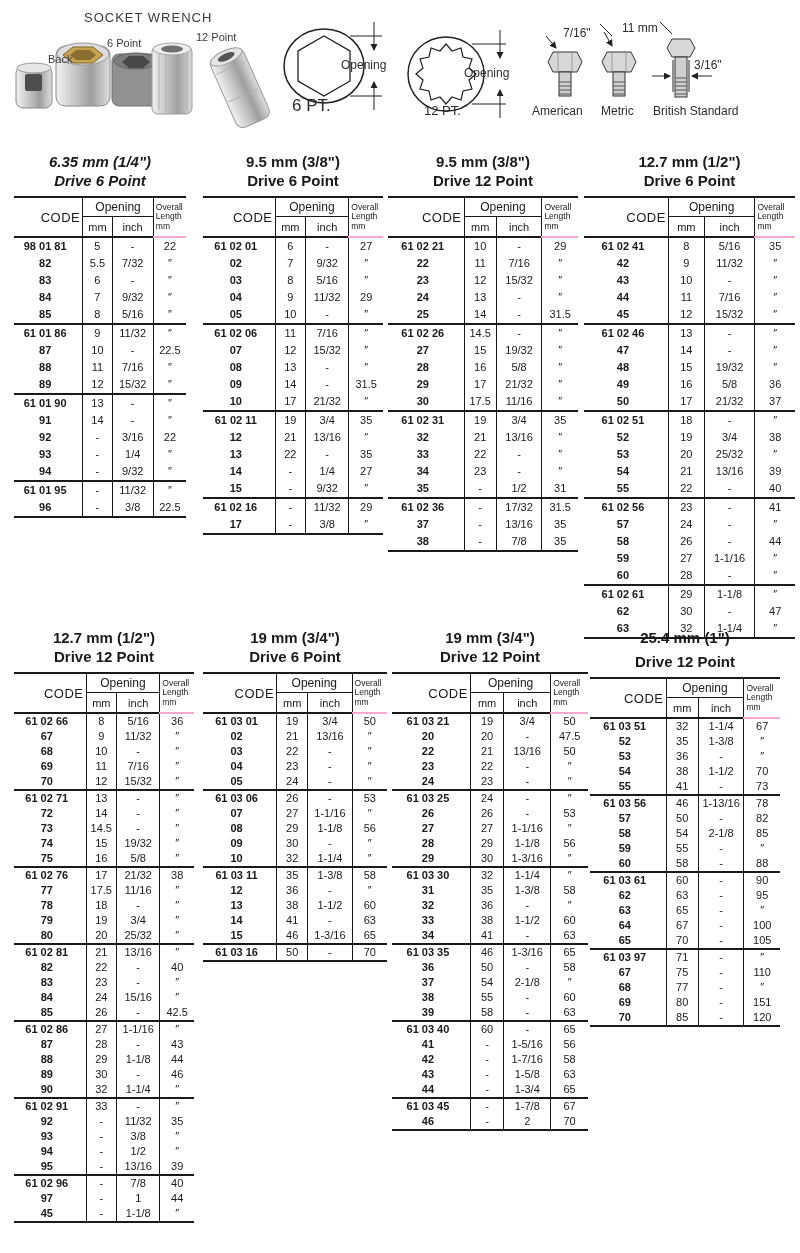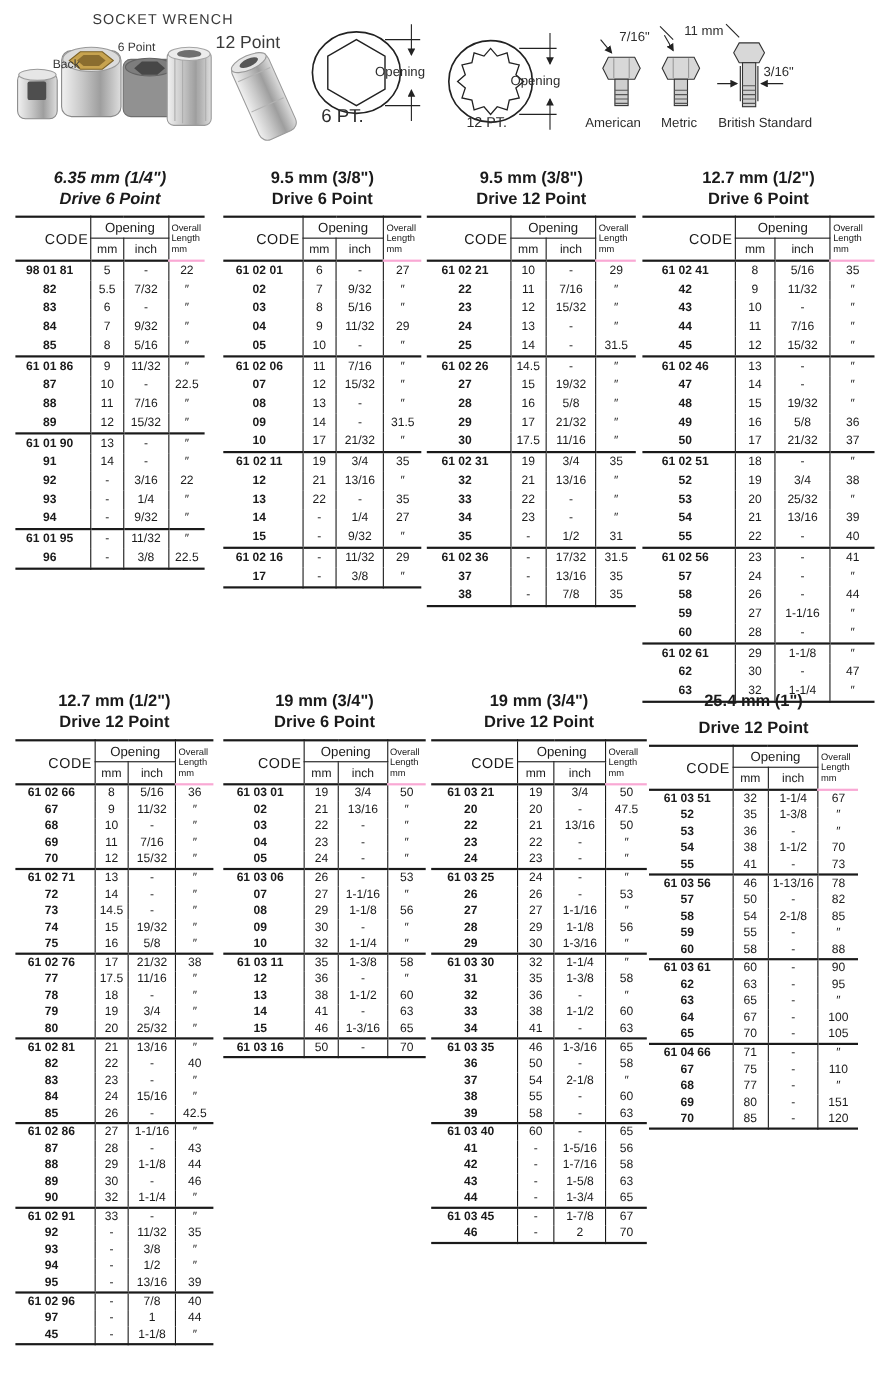--- a/index.html
+++ b/index.html
@@ -5,21 +5,21 @@
   html,body{margin:0;padding:0;background:#fff;}
   .page{position:relative;width:800px;height:1253px;background:#ffffff;
         font-family:"Liberation Sans",sans-serif;color:#1a1a1a;overflow:hidden;}
   
   .hdr{position:absolute;left:0;top:0;width:657px;height:148px;}
   .hdr svg{position:absolute;left:0;top:0;}
   .hx{position:absolute;white-space:nowrap;color:#2d2d2d;}
   #hdr-title{left:84px;top:10px;font-size:13px;letter-spacing:1px;color:#3a3a3a;}
   .back-label{left:14px;top:53px;font-size:11px;color:#3a3a3a;padding-left:34px;}
   .six-point-label{left:107px;top:37px;font-size:11px;color:#3a3a3a;}
-  .twelve-point-label{left:196px;top:31px;font-size:16px;color:#3a3a3a;}
+  .twelve-point-label{left:196px;top:31px;font-size:11px;color:#3a3a3a;}
   .sixpt-caption{left:292px;top:96px;font-size:17px;}
   .opening6{left:341px;top:58px;font-size:12px;}
   .twelvept-caption{left:424px;top:103px;font-size:13px;}
   .opening12{left:464px;top:66px;font-size:12px;}
   .dim-american{left:563px;top:26px;font-size:12px;}
   .dim-metric{left:622px;top:21px;font-size:12px;}
   .dim-british{left:694px;top:58px;font-size:12px;}
   .lbl-american{left:532px;top:104px;font-size:12px;}
   .lbl-metric{left:601px;top:104px;font-size:12px;}
   .lbl-british{left:653px;top:104px;font-size:12px;}
@@ -1364,21 +1364,21 @@
             <td class="c2">-</td>
             <td class="c3">100</td>
           </tr>
           <tr>
             <td class="c0">65</td>
             <td class="c1">70</td>
             <td class="c2">-</td>
             <td class="c3">105</td>
           </tr>
           <tr class="gstart">
-            <td class="c0">61 04 66</td>
+            <td class="c0">61 03 97</td>
             <td class="c1">71</td>
             <td class="c2">-</td>
             <td class="c3">″</td>
           </tr>
           <tr>
             <td class="c0">67</td>
             <td class="c1">75</td>
             <td class="c2">-</td>
             <td class="c3">110</td>
           </tr>

